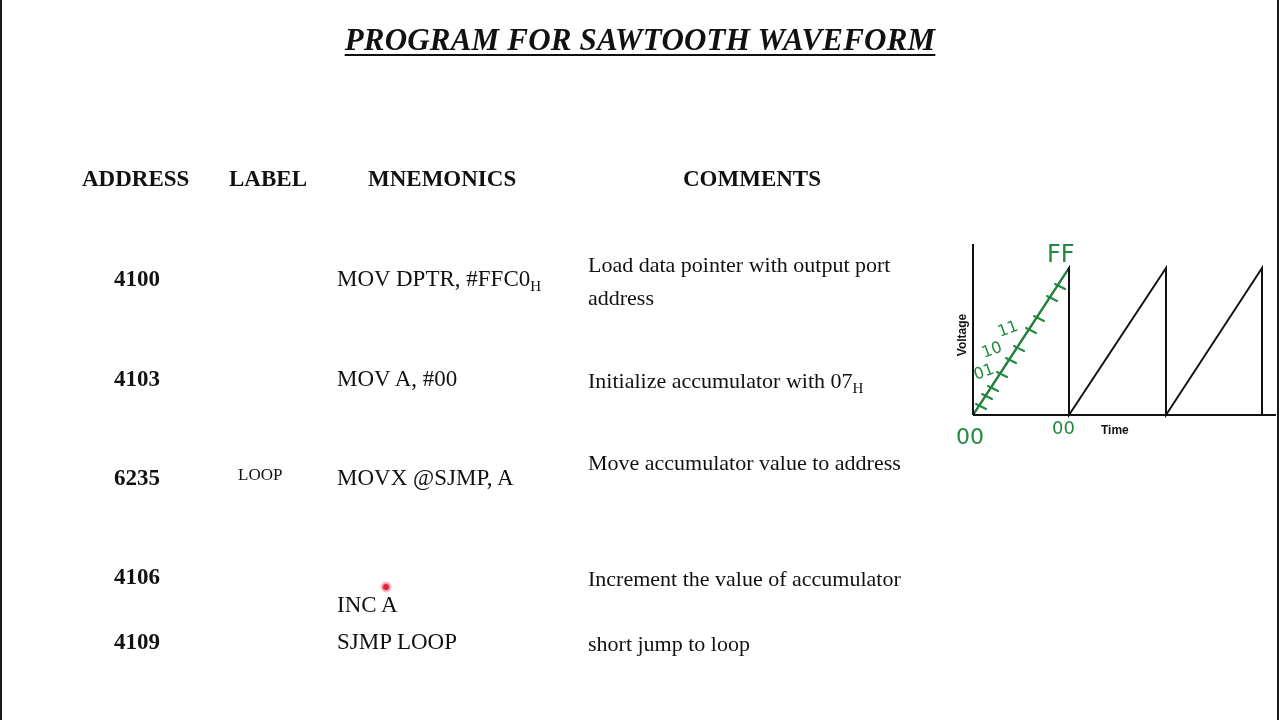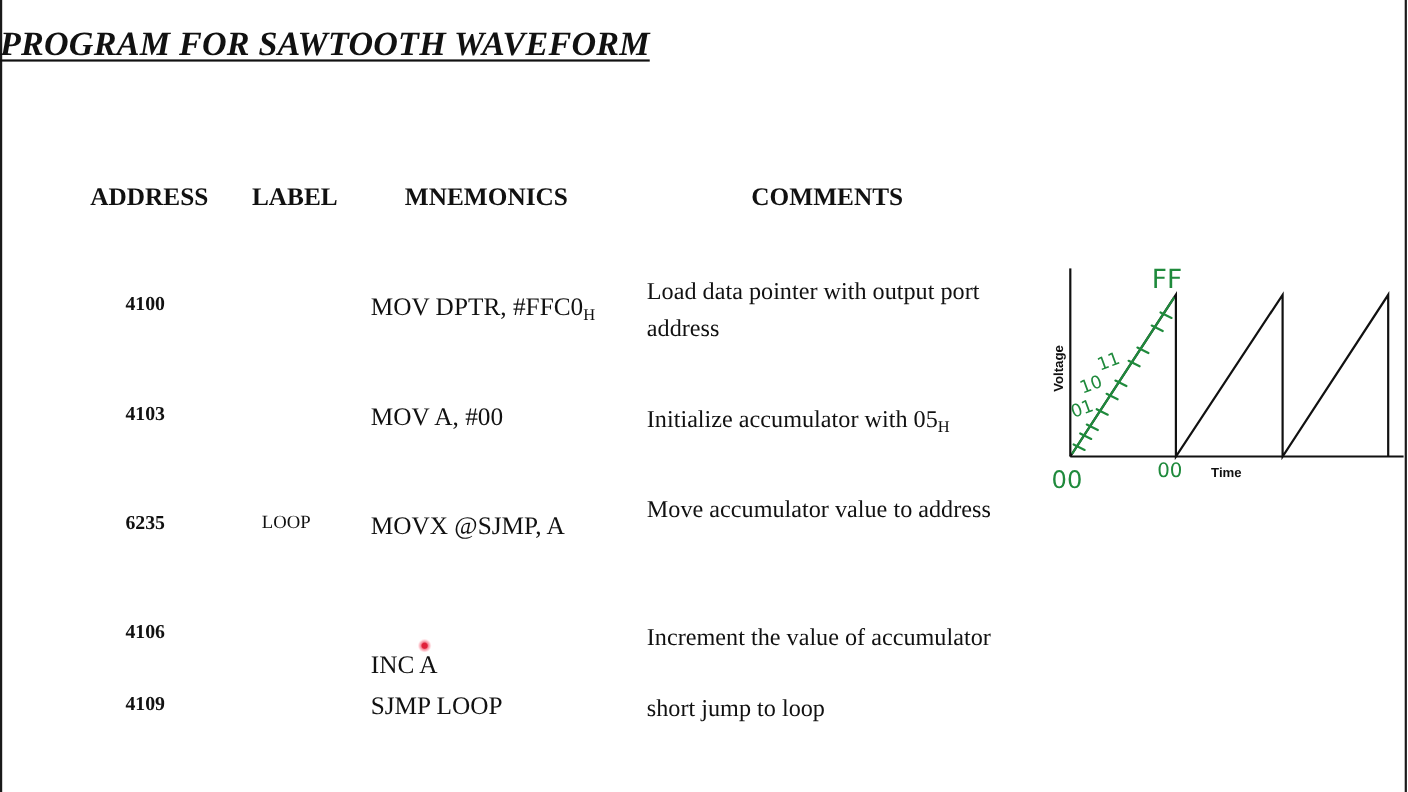--- a/index.html
+++ b/index.html
@@ -5,26 +5,26 @@
   html, body { margin: 0; padding: 0; }
   body {
     width: 1280px; height: 720px; position: relative; overflow: hidden;
     background: #ffffff;
     font-family: "Liberation Serif", "DejaVu Serif", serif;
     color: #111;
   }
   .edge-left { position: absolute; left: 0; top: 0; width: 2px; height: 720px; background: #1a1a1a; }
   .edge-right { position: absolute; left: 1277px; top: 0; width: 2px; height: 720px; background: #1a1a1a; }
   .title {
-    position: absolute; left: 0; top: 22px; width: 1280px; 
+    position: absolute; left: 0; top: 22px; width: 1280px; text-align: center;
     font-size: 31px; font-weight: bold; font-style: italic; text-decoration: underline;
     text-decoration-thickness: 2px; text-underline-offset: 4px; letter-spacing: 0.2px;
   }
   .hdr { position: absolute; top: 166px; font-size: 23px; font-weight: bold; }
-  .addr { position: absolute; left: 114px; font-size: 18px; font-weight: bold; }
+  .addr { position: absolute; left: 114px; font-size: 23px; font-weight: bold; }
   .lbl { position: absolute; left: 238px; font-size: 17px; }
   .mn { position: absolute; left: 337px; font-size: 23px; white-space: nowrap; }
   .cm { position: absolute; left: 588px; font-size: 22px; line-height: 33px; width: 360px; }
   sub { font-size: 15px; vertical-align: -5px; line-height: 0; }
   .cursor-dot {
     position: absolute; left: 380px; top: 581px; width: 12px; height: 12px; border-radius: 50%;
     background: radial-gradient(circle, #e0203a 0 28%, #f58a9a 40%, rgba(255,180,190,0.35) 65%, rgba(255,255,255,0) 100%);
   }
   .diagram { position: absolute; left: 940px; top: 230px; width: 340px; height: 230px; }
 </style>
@@ -43,21 +43,21 @@
 
 <div>
   <div class="addr" style="top:266px">4100</div>
   <div class="mn" style="top:266px"><span>MOV DPTR, #FFC0</span><sub>H</sub></div>
   <div class="cm" style="top:248px"><span>Load data pointer with output port</span><br><span>address</span></div>
 </div>
 
 <div>
   <div class="addr" style="top:366px">4103</div>
   <div class="mn" style="top:366px">MOV A, #00</div>
-  <div class="cm" style="top:364px"><span>Initialize accumulator with 05</span><sub>H</sub></div>
+  <div class="cm" style="top:364px"><span>Initialize accumulator with 07</span><sub>H</sub></div>
 </div>
 
 <div>
   <div class="addr" style="top:465px">6235</div>
   <div class="lbl" style="top:465px">LOOP</div>
   <div class="mn" style="top:465px">MOVX @SJMP, A</div>
   <div class="cm" style="top:446px"><span>Move accumulator value to address</span><br></div>
 </div>
 
 <div>

